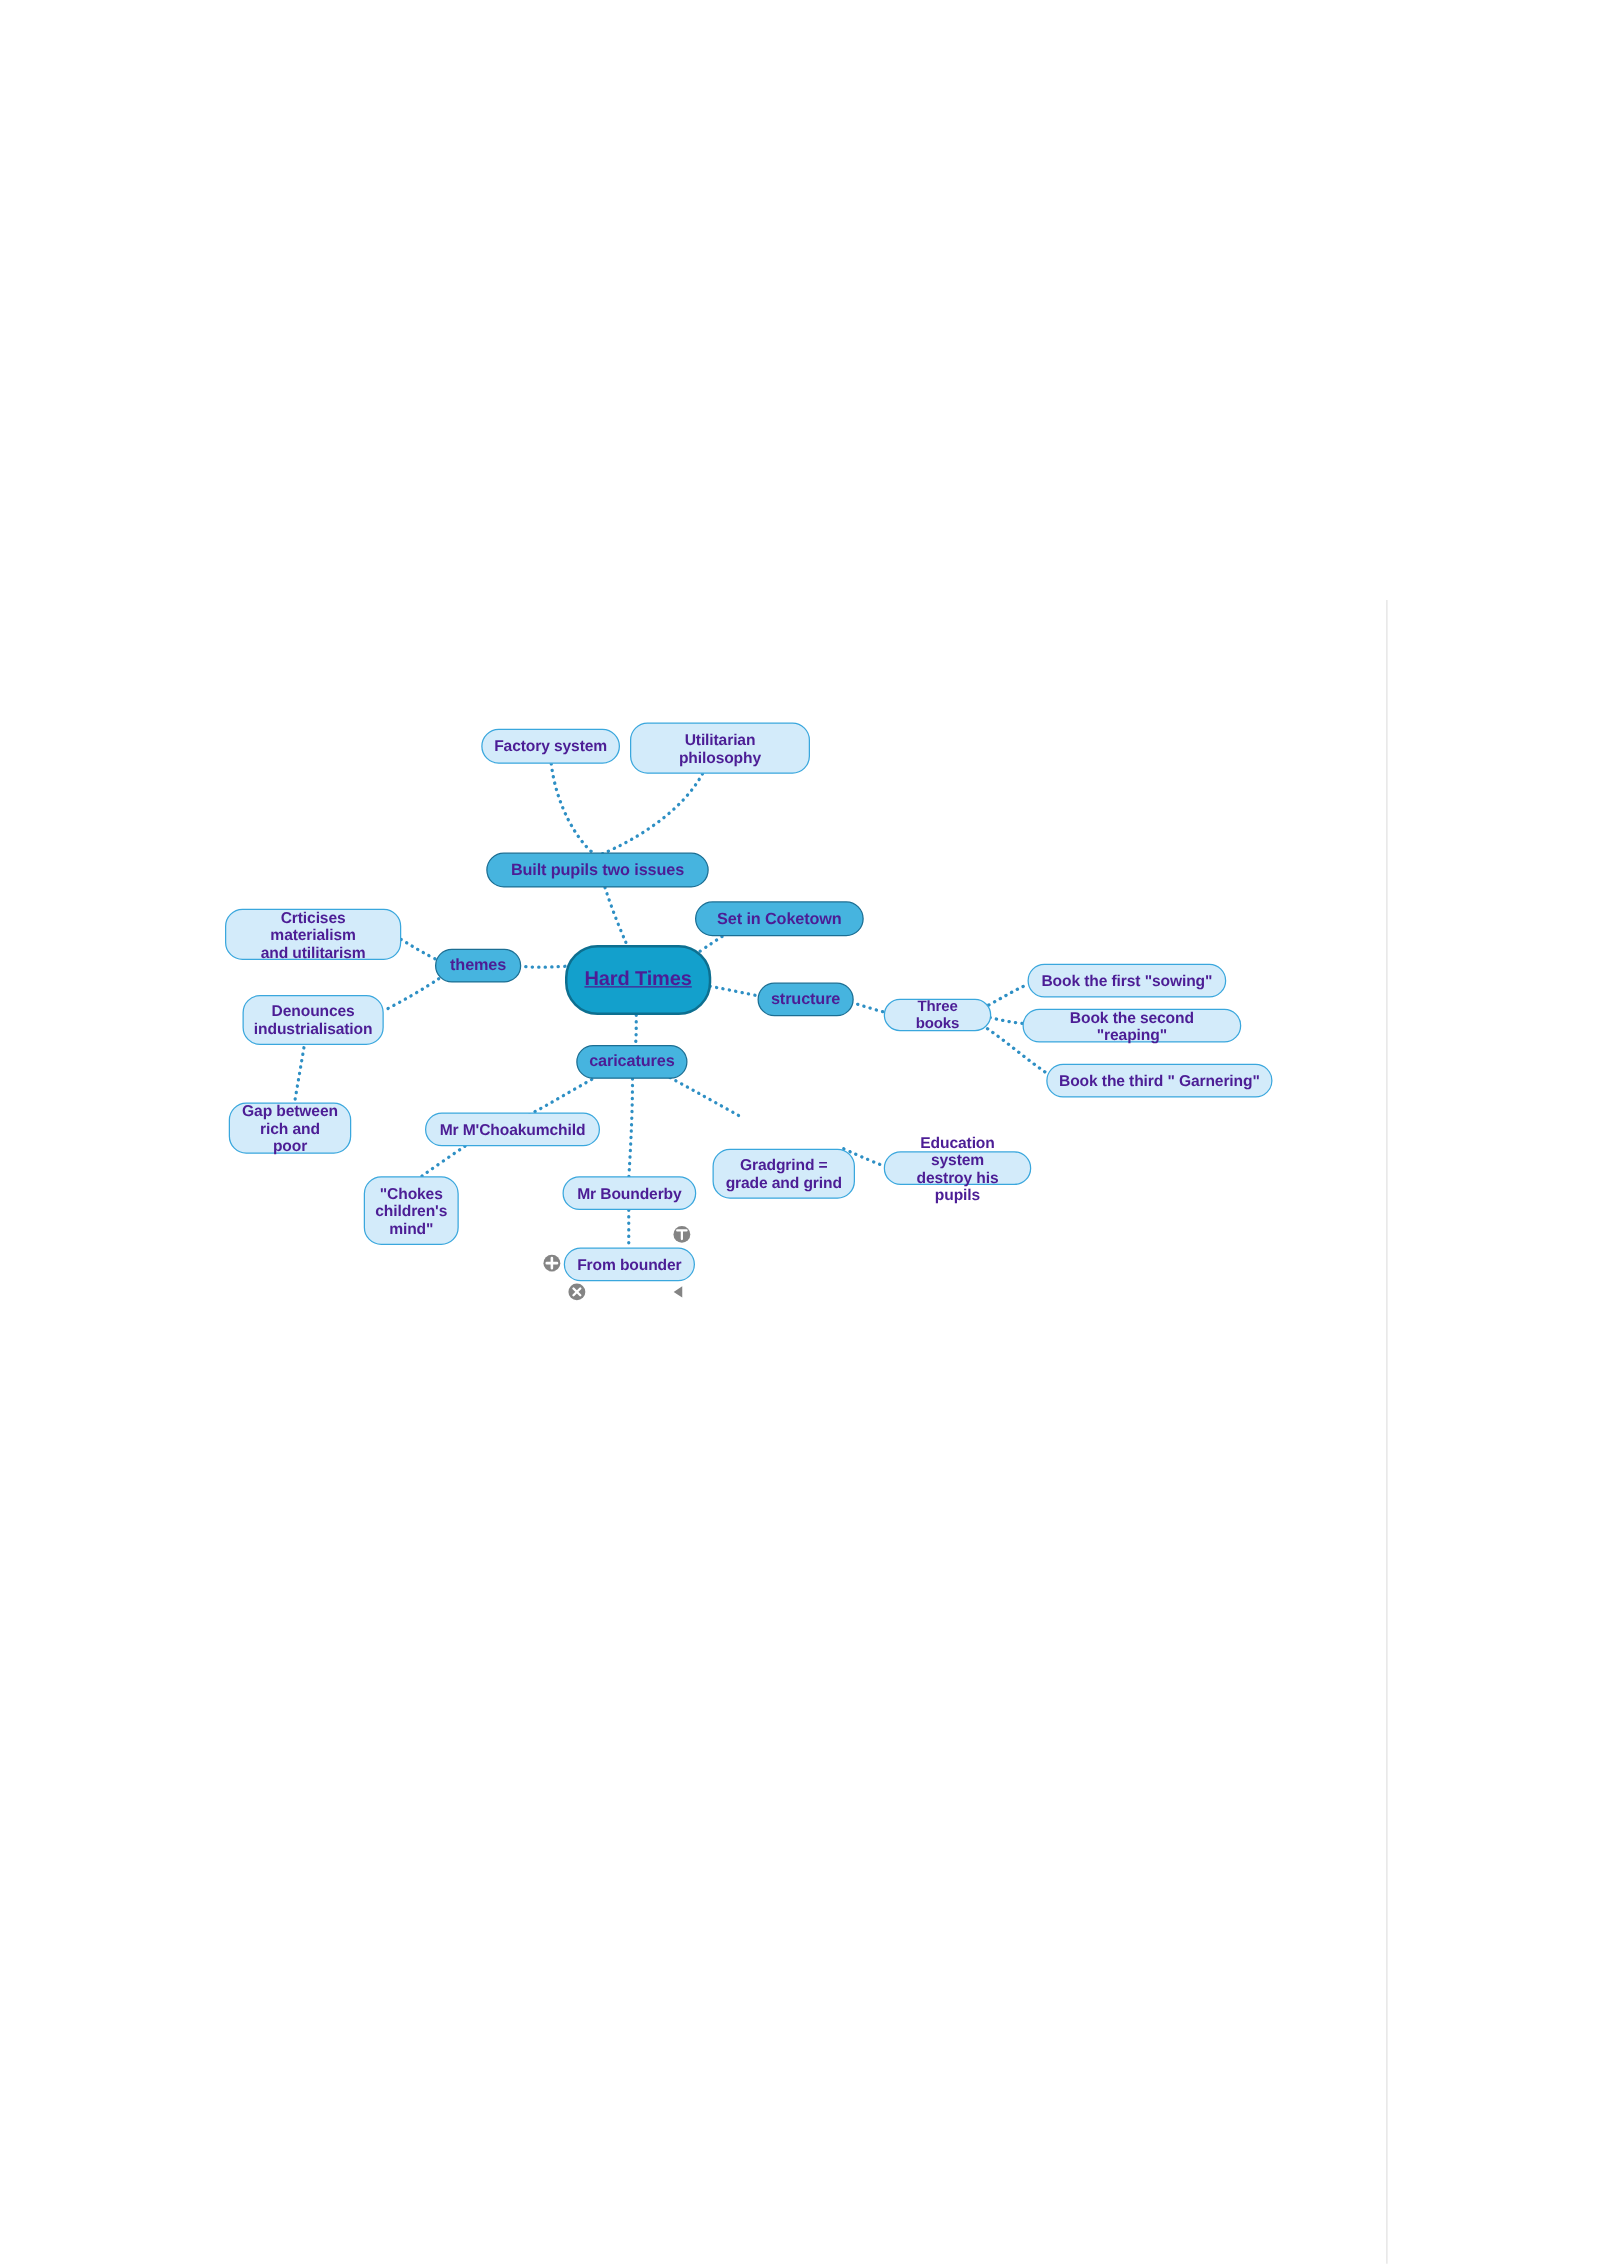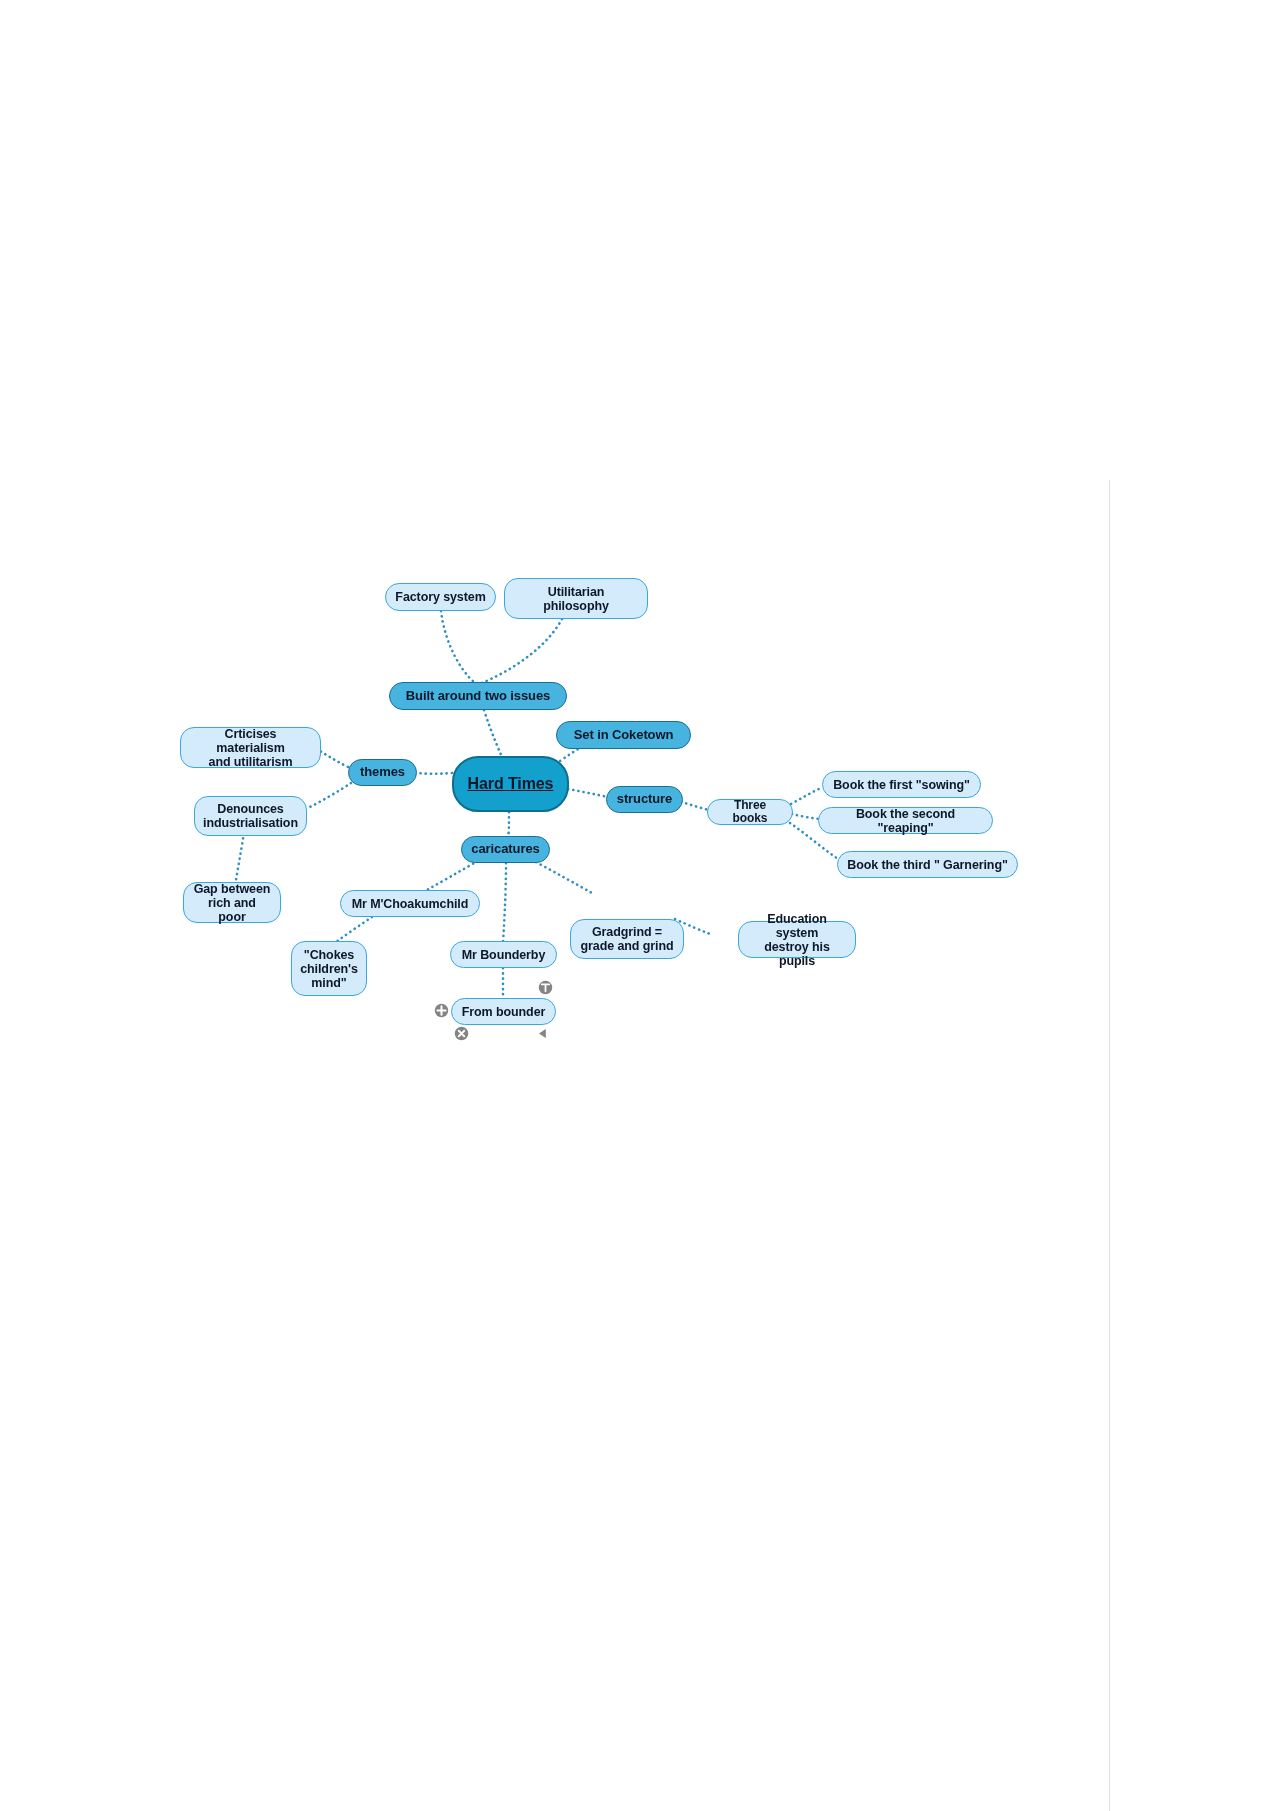--- a/index.html
+++ b/index.html
@@ -39,21 +39,21 @@
   }
   .node {
     position: absolute;
     box-sizing: border-box;
     display: flex;
     align-items: center;
     justify-content: center;
     text-align: center;
     border: 1.6px solid #2e9fd4;
     border-radius: 999px;
-    color: #0f172a;
+    color: #4c1d95;
     font-weight: bold;
     line-height: 1.12;
     padding: 3px 9px;
     white-space: pre-line;
     letter-spacing: -0.1px;
   }
   .node.lvl-light {
     background: #d3ebfa;
     border-color: #3aa7dd;
   }
@@ -126,21 +126,21 @@
       <path d="M675,919 C690,926 700,930 710,934"></path>
 
       <path d="M503,968 C503,982 503,992 503,999"></path>
     </g>
   </svg>
 
   <div class="node lvl-light" style="left:385px; top:583px; width:111px; height:28px; font-size:12.5px;">Factory system</div>
 
   <div class="node lvl-light boxy" style="left:504px; top:578px; width:144px; height:41px; font-size:12.5px;">Utilitarian philosophy</div>
 
-  <div class="node lvl-mid" style="left:389px; top:682px; width:178px; height:28px; font-size:13px;">Built around two issues</div>
+  <div class="node lvl-mid" style="left:389px; top:682px; width:178px; height:28px; font-size:13px;">Built pupils two issues</div>
 
   <div class="node lvl-light boxy" style="left:180px; top:727px; width:141px; height:41px; font-size:12.5px;">Crticises materialism
 and utilitarism</div>
 
   <div class="node lvl-mid" style="left:348px; top:759px; width:69px; height:27px; font-size:13px;">themes</div>
 
   <div class="node lvl-light boxy" style="left:194px; top:796px; width:113px; height:40px; font-size:12.5px;">Denounces
 industrialisation</div>
 
   <div class="node lvl-light boxy" style="left:183px; top:882px; width:98px; height:41px; font-size:12.5px;">Gap between
@@ -168,21 +168,21 @@
 children's
 mind"</div>
 
   <div class="node lvl-light" style="left:450px; top:941px; width:107px; height:27px; font-size:12.5px;">Mr Bounderby</div>
 
   <div class="node lvl-light" style="left:451px; top:998px; width:105px; height:27px; font-size:12.5px;">From bounder</div>
 
   <div class="node lvl-light boxy" style="left:570px; top:891px; width:114px; height:40px; font-size:12.5px;margin-top:28px;">Gradgrind =
 grade and grind</div>
 
-  <div class="node lvl-light boxy" style="left:707px; top:921px; width:118px; height:37px; font-size:12.5px;margin-left:31px;">Education system
+  <div class="node lvl-light boxy" style="left:707px; top:921px; width:118px; height:27px; font-size:12.5px;">Education system
 destroy his pupils</div>
 
   <span class="icon-btn" style="left:434px; top:1003px;">
     <svg width="15" height="15" viewBox="0 0 16 16" xmlns="http://www.w3.org/2000/svg">
       <circle cx="8" cy="8" r="7.2" fill="#848484"></circle>
       <path d="M8 3.6 L8 12.4 M3.6 8 L12.4 8" stroke="#ffffff" stroke-width="2.2" stroke-linecap="round"></path>
     </svg>
   </span>
 
   <span class="icon-btn" style="left:538px; top:980px;">

